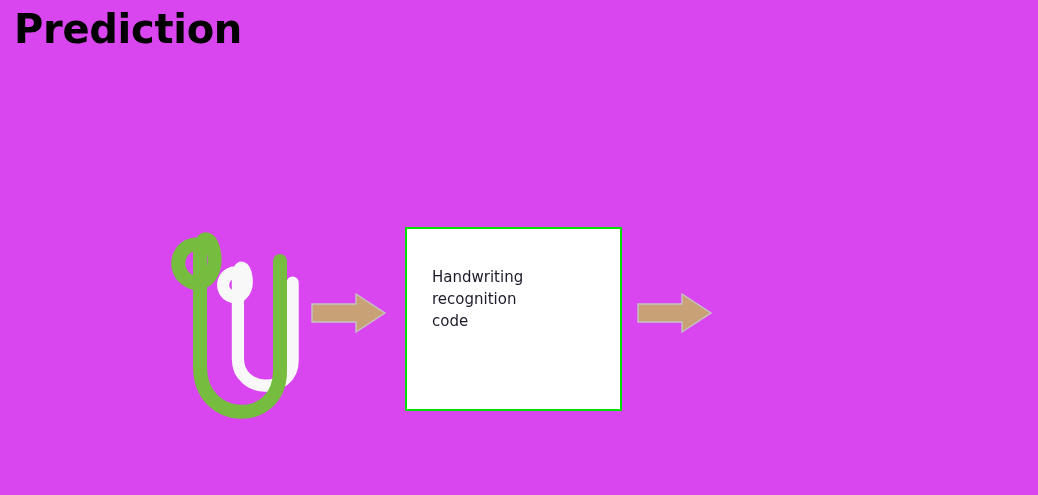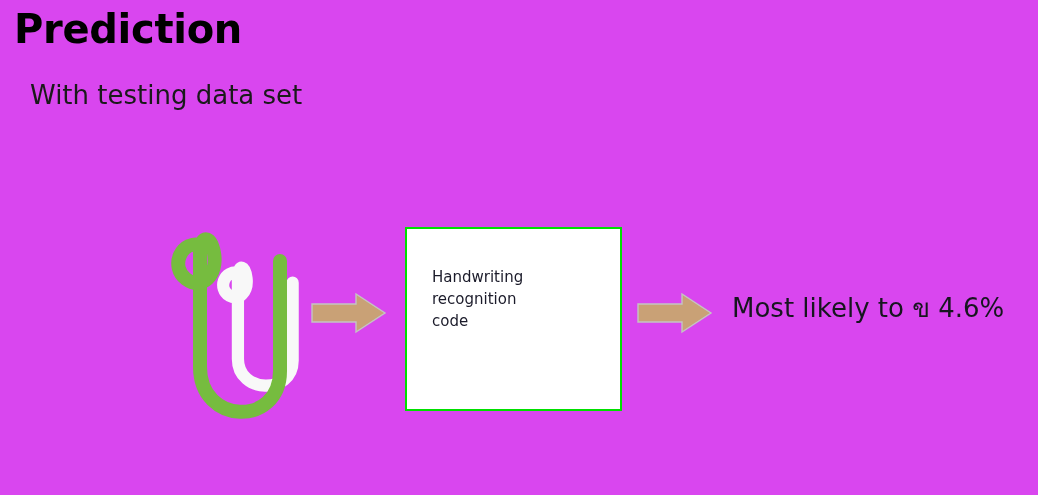--- a/index.html
+++ b/index.html
@@ -107,21 +107,20 @@
     white-space: nowrap;
   }
 </style>
 </head>
 <body>
 
 <div id="slide">
 
   <div id="page-title">Prediction</div>
 
-  <div id="page-subtitle">With testing data set</div>
 
   <div id="flow">
 
     <div class="glyph-stage">
       <svg class="glyph-svg" viewBox="0 0 250 255">
 
         <g transform="translate(62,46) scale(0.72)" opacity="1">
           <path d="M 38 30
                    C 16 26, 8 52, 24 62
                    C 38 70, 50 56, 48 38
@@ -154,16 +153,15 @@
 recognition
 code</div>
     </div>
 
     <div class="arrow" id="arrow-2">
       <svg viewBox="0 0 75 40">
         <path d="M 1 11 L 45 11 L 45 1 L 74 20 L 45 39 L 45 29 L 1 29 Z" fill="#c9a176" stroke="#c4c4c4" stroke-width="1.4" stroke-linejoin="miter"></path>
       </svg>
     </div>
 
-    <div id="result-label">Most likely to ข 4.6%</div>
 
   </div>
 </div>
 
 </body></html>

